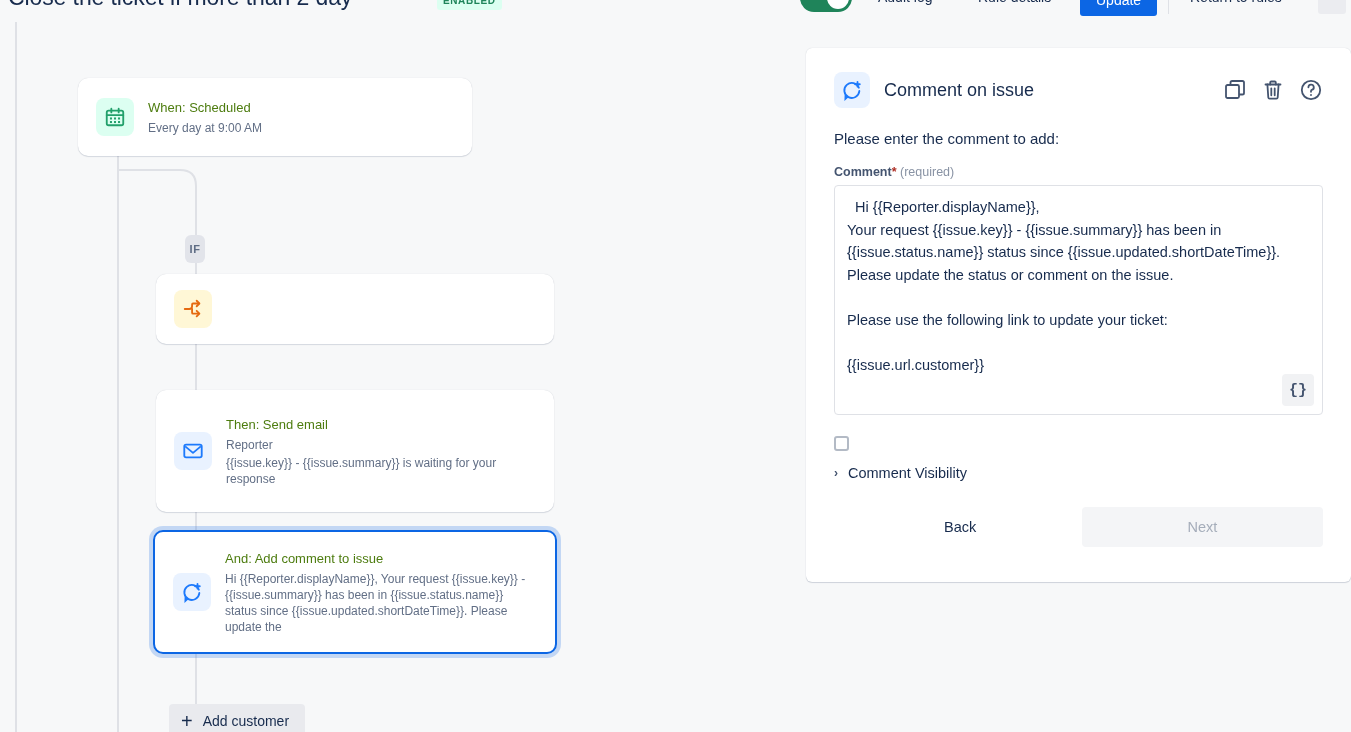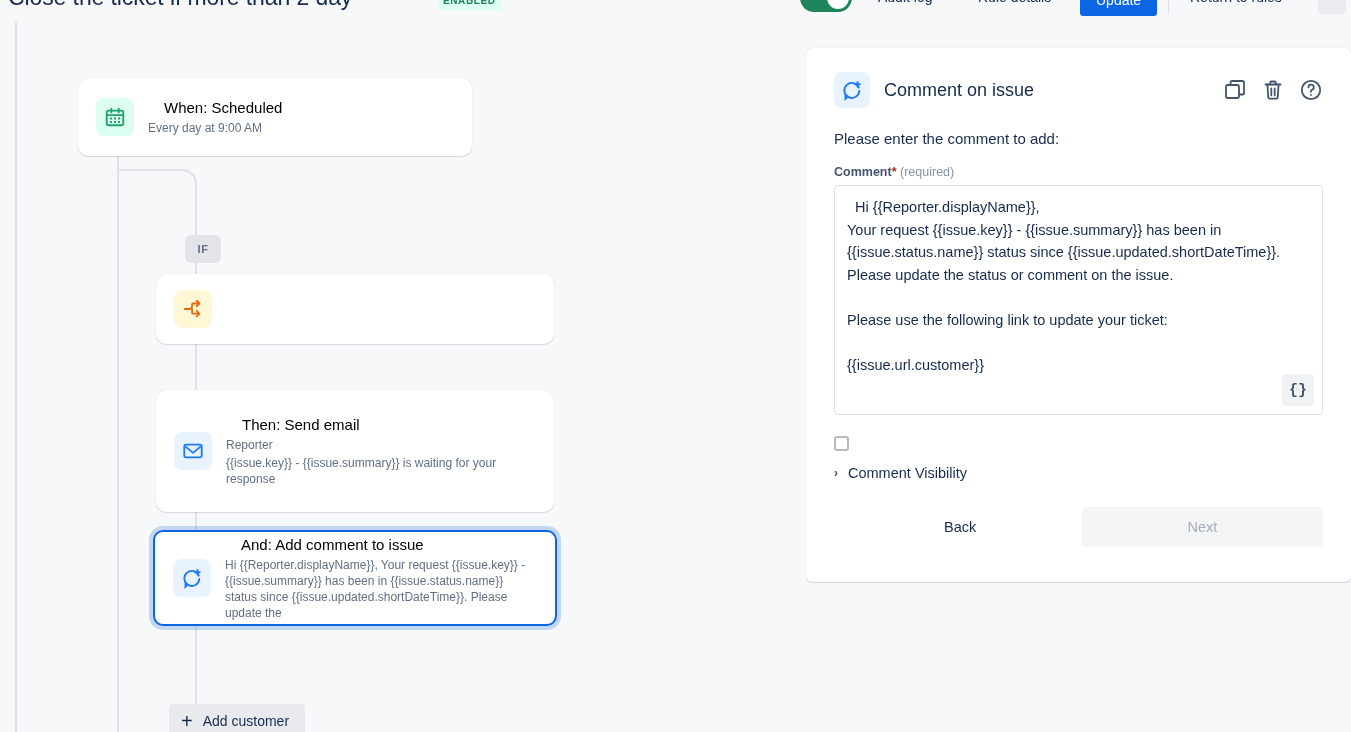--- a/index.html
+++ b/index.html
@@ -80,39 +80,39 @@
     border-radius: 10px;
     box-shadow: 0 1px 1px rgba(9,30,66,.13), 0 0 1px rgba(9,30,66,.18);
     display: flex; align-items: center; gap: 14px;
     padding: 0 18px;
   }
   .node .icon-box {
     width: 38px; height: 38px; border-radius: 8px; flex: 0 0 38px;
     display: flex; align-items: center; justify-content: center;
   }
   .node .texts { display: flex; flex-direction: column; gap: 2px; }
-  .node .n-title { font-size: 15px; color: #000000; line-height: 20px; margin-left: 16px; }
+  .node .n-title { font-size: 13px; color: #4d7c0f; line-height: 20px; }
   .node .n-sub { font-size: 12px; color: #626f86; line-height: 16px; }
 
   #node-trigger { left: 78px; top: 56px; width: 394px; height: 78px; }
   #node-if      { left: 156px; top: 252px; width: 398px; height: 70px; }
   #node-email   { left: 156px; top: 368px; width: 398px; height: 122px; }
   #node-comment {
-    left: 153px; top: 508px; width: 404px; height: 96px;
+    left: 153px; top: 508px; width: 404px; height: 124px;
     border: 2px solid #0c66e4;
     box-shadow: 0 0 0 4px rgba(12,102,228,.22);
   }
 
   .icon-green { background: #dcfff1; }
   .icon-amber { background: #fff7d6; }
   .icon-blue  { background: #e9f2ff; }
 
   .if-chip {
     position: absolute; left: 185px; top: 213px;
-    width: 36px; height: 28px; border-radius: 6px; background: #e2e4ea;
+    width: 20px; height: 28px; border-radius: 6px; background: #e2e4ea;
     display: flex; align-items: center; justify-content: center;
     font-size: 11px; font-weight: 600; color: #5e6c84; letter-spacing: .5px;
   }
 
   .add-component {
     position: absolute; left: 169px; top: 682px;
     height: 34px; padding: 0 16px 0 12px;
     background: #e9eaee; border: 0; border-radius: 4px;
     display: flex; align-items: center; gap: 10px;
     font-size: 14px; color: #172b4d; font-weight: 500;

